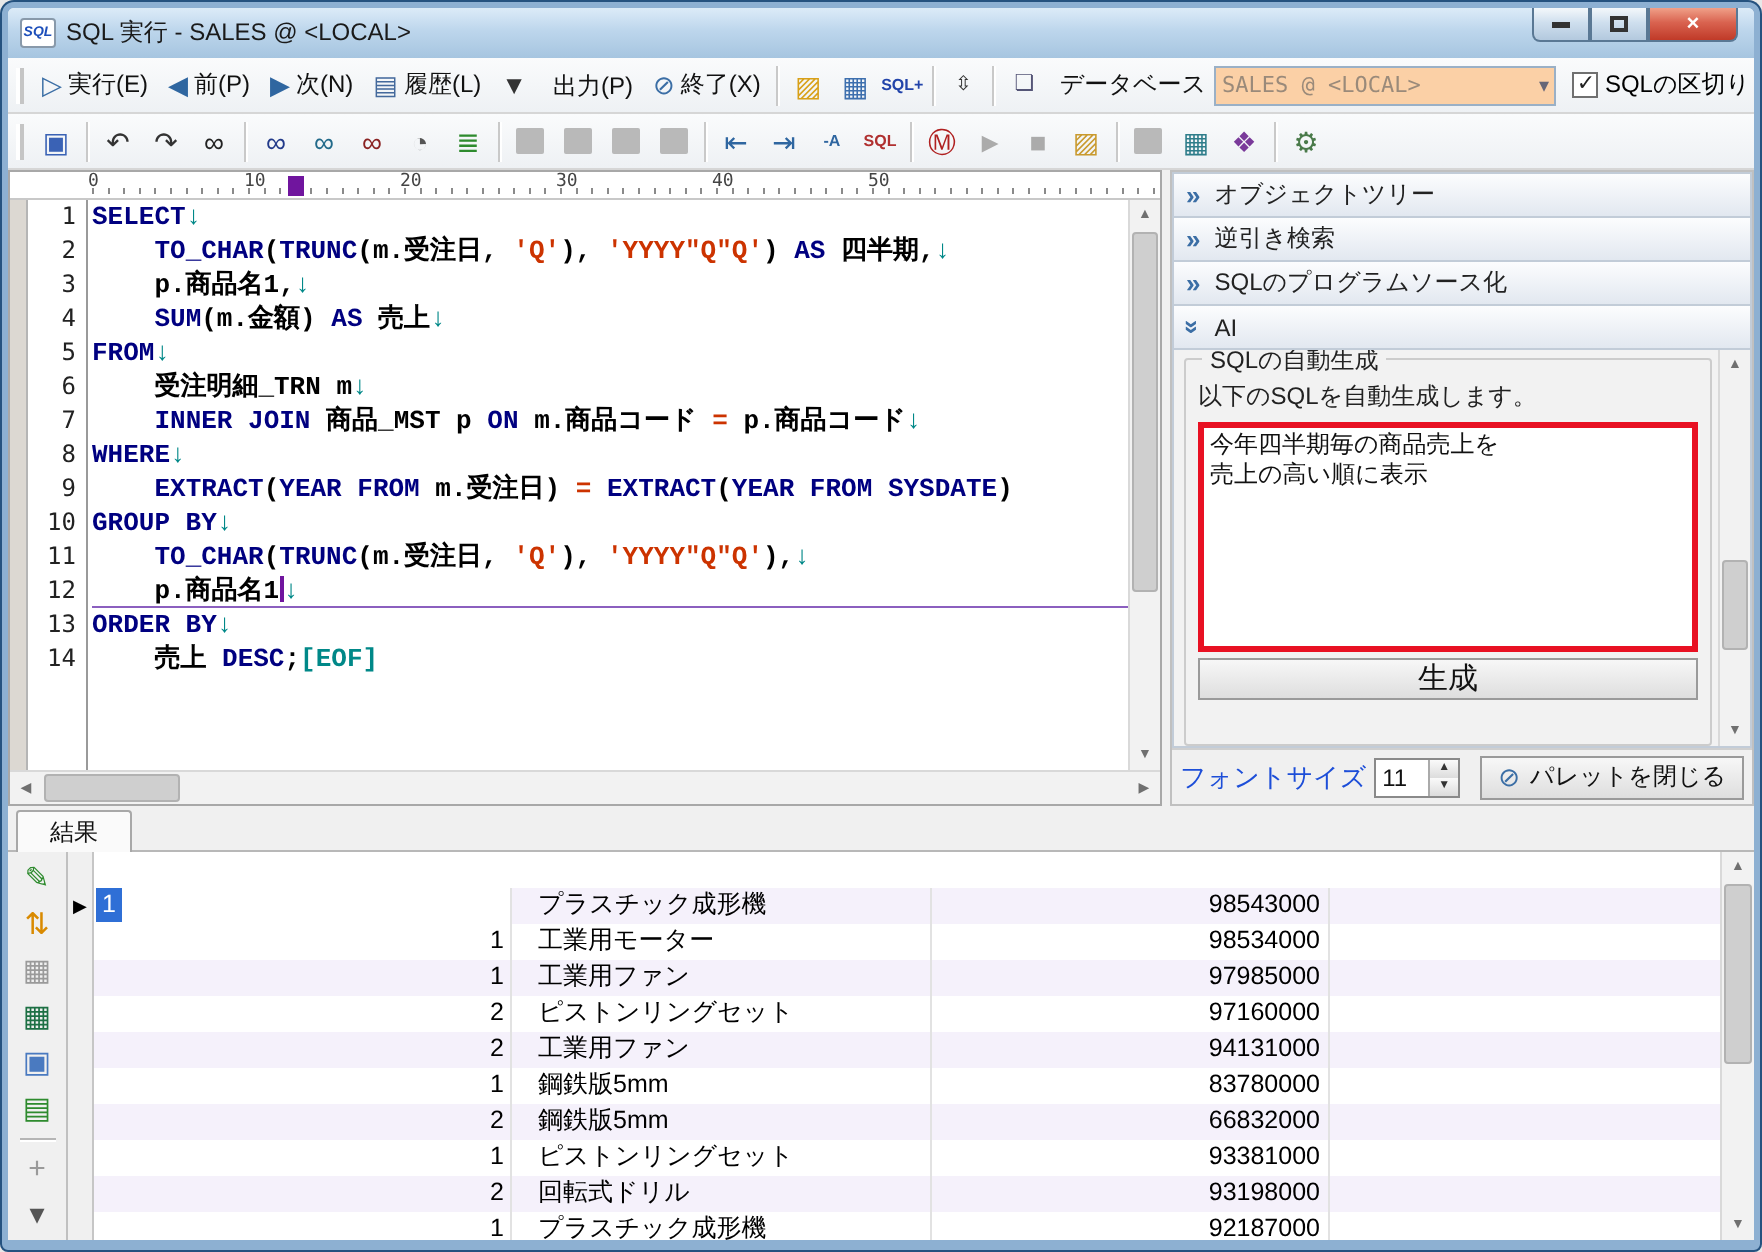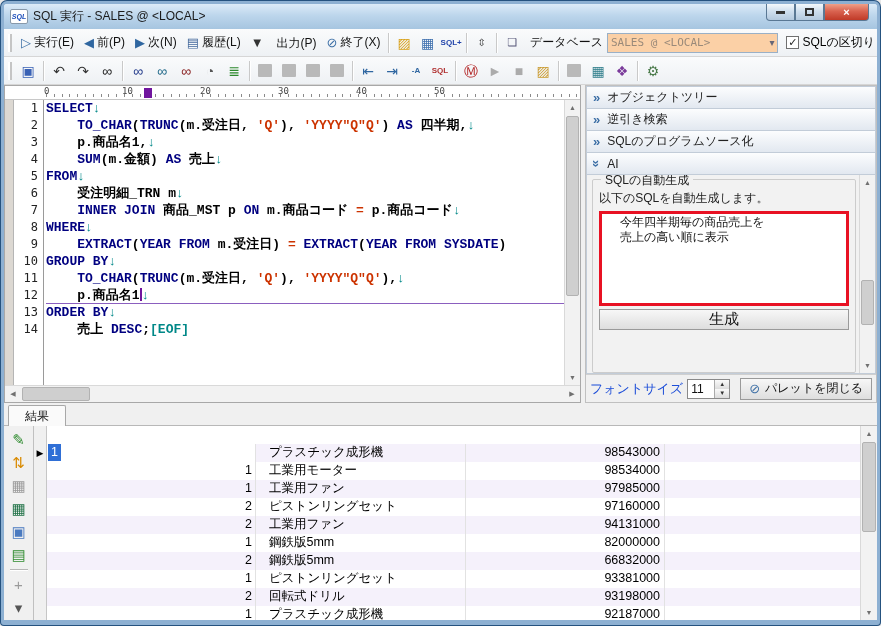--- a/index.html
+++ b/index.html
@@ -77,21 +77,21 @@
   .right-panel { flex:1 1 auto; display:flex; flex-direction:column; border:1px solid #c0c0c0; background:#f0f0f0; }
   .sec-header { flex:0 0 22px; background:linear-gradient(#fcfdfe,#e2e8f0); border:1px solid #c2ccd8; border-bottom:none;
                 display:flex; align-items:center; padding:0 6px; font-size:12px; color:#222; }
   .sec-header .chev { color:#3b6ea5; font-weight:bold; font-size:13px; margin-right:7px; }
   .sec-header .chev.open { display:inline-block; transform:rotate(90deg); }
   .ai-area { flex:1 1 auto; display:flex; border:1px solid #c2ccd8; background:#f2f2f2; overflow:hidden; }
   .ai-content { flex:1 1 auto; padding:4px 3px 0 5px; overflow:hidden; }
   .groupbox { border:1px solid #cccccc; border-radius:2px; position:relative; padding:4px 6px 6px 6px; height:100%; }
   .group-title { position:absolute; top:-8px; left:8px; background:#f2f2f2; padding:0 4px; font-size:12px; color:#222; }
   .ai-desc { font-size:12px; color:#222; margin:6px 0 4px 0; }
-  .prompt-box { border:3px solid #e81123; background:#fff; height:95px; padding:1px 18px; font-size:12px;
+  .prompt-box { border:3px solid #e81123; background:#fff; height:115px; padding:1px 3px; font-size:12px;
                 line-height:15px; color:#111; white-space:pre-line; overflow:hidden; }
   .gen-btn { margin-top:3px; width:100%; height:21px; background:linear-gradient(#f7f7f7,#dedede); border:1px solid #9a9a9a;
              font-size:15px; display:flex; align-items:center; justify-content:center; color:#111; }
   .ai-scroll { flex:0 0 16px; background:#f2f2f2; border-left:1px solid #d9d9d9; position:relative; }
   .panel-footer { flex:0 0 28px; display:flex; align-items:center; padding:0 4px; border-top:1px solid #cfcfcf; background:#f0f0f0; }
   .panel-footer .lbl { font-size:13px; color:#1d4ed8; margin-right:4px; }
   .spinner { display:flex; align-items:center; border:1px solid #8a8a8a; background:#fff; height:20px; }
   .spinner .val { width:26px; font-size:12px; padding-left:3px; color:#111; }
   .spin-btns { display:flex; flex-direction:column; width:15px; border-left:1px solid #aaa; }
   .spin-btns span { height:9px; font-size:6px; display:flex; align-items:center; justify-content:center;
@@ -390,21 +390,21 @@
             <span class="gind"></span>
             <span class="gcell datac" style="width: 209px; flex: 0 0 209px; text-align: right; padding-right: 3px;">2</span>
             <span class="gcell datac" style="width: 210px; flex: 0 0 210px; padding-left: 13px;">工業用ファン</span>
             <span class="gcell datac" style="width: 199px; flex: 0 0 199px; text-align: right; padding-right: 4px;">94131000</span>
             <span class="gcell gfill datac"></span>
           </div>
           <div class="grow">
             <span class="gind"></span>
             <span class="gcell datac" style="width: 209px; flex: 0 0 209px; text-align: right; padding-right: 3px;">1</span>
             <span class="gcell datac" style="width: 210px; flex: 0 0 210px; padding-left: 13px;">鋼鉄版5mm</span>
-            <span class="gcell datac" style="width: 199px; flex: 0 0 199px; text-align: right; padding-right: 4px;">82000000</span>
+            <span class="gcell datac" style="width: 199px; flex: 0 0 199px; text-align: right; padding-right: 4px;">83780000</span>
             <span class="gcell gfill datac"></span>
           </div>
           <div class="grow alt">
             <span class="gind"></span>
             <span class="gcell datac" style="width: 209px; flex: 0 0 209px; text-align: right; padding-right: 3px;">2</span>
             <span class="gcell datac" style="width: 210px; flex: 0 0 210px; padding-left: 13px;">鋼鉄版5mm</span>
             <span class="gcell datac" style="width: 199px; flex: 0 0 199px; text-align: right; padding-right: 4px;">66832000</span>
             <span class="gcell gfill datac"></span>
           </div>
           <div class="grow">

